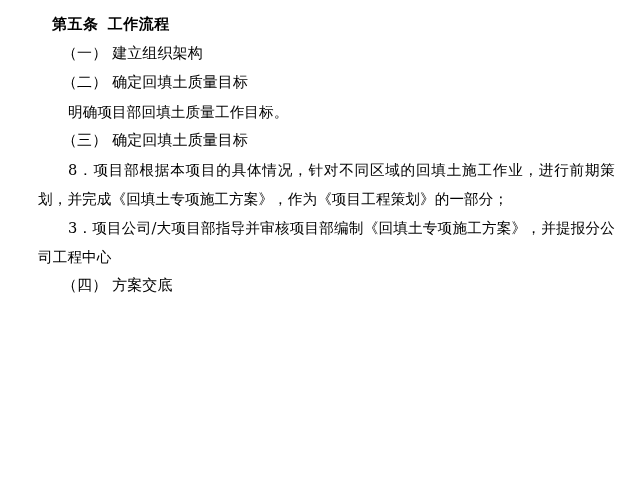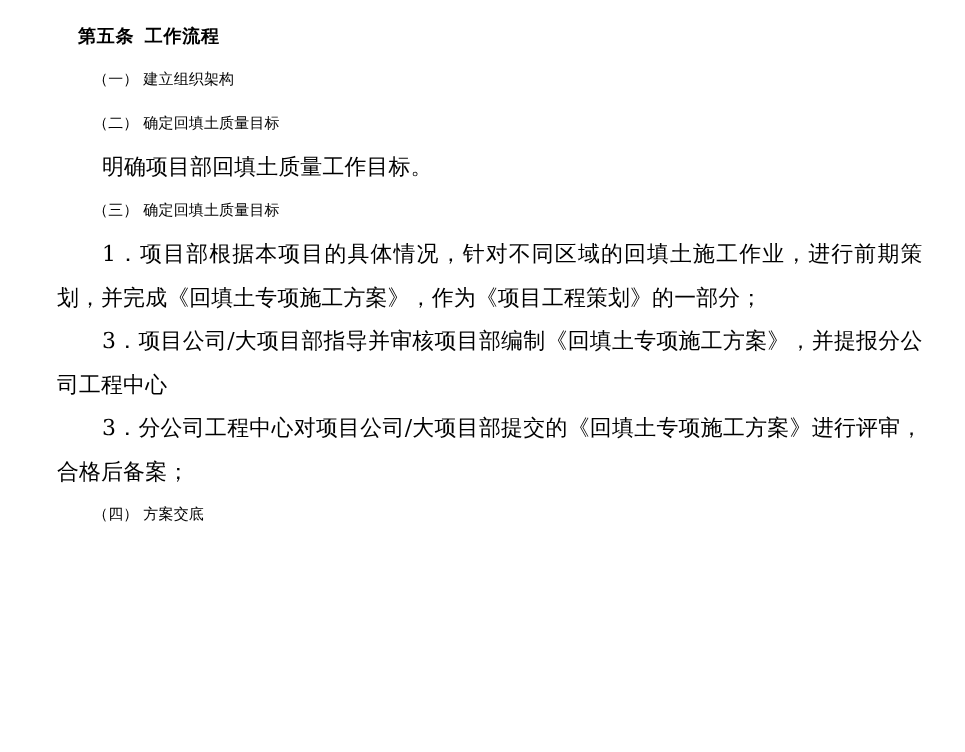--- a/index.html
+++ b/index.html
@@ -16,43 +16,43 @@
   }
   .page {
     position: relative;
     width: 643px;
     height: 501px;
     box-sizing: border-box;
     padding: 10px 28px 0 38px;
     background: #ffffff;
   }
   .doc-title {
-    font-family: Liberation Serif, serif;
+    font-family: Liberation Sans, sans-serif;
     font-weight: bold;
-    font-size: 12px;
+    font-size: 15px;
     line-height: 28px;
     margin: 0 0 1px 14px;
     letter-spacing: 0.5px;
     white-space: pre;
   }
   .para {
     font-family: "DejaVu Serif", "Liberation Serif", serif;
     font-size: 14.6px;
     line-height: 29px;
     margin: 0;
     text-align: justify;
     text-justify: inter-ideograph;
     letter-spacing: 0.1px;
   }
   .indent {
     text-indent: 30px;
   }
   .sub-head {
     font-family: "DejaVu Serif", "Liberation Serif", serif;
-    font-size: 10px;
+    font-size: 15px;
     line-height: 29px;
     margin: 0;
     text-indent: 24px;
     letter-spacing: 0.1px;
   }
 </style>
 </head>
 <body>
 
 <div class="page">
@@ -61,22 +61,21 @@
 
   <p class="sub-head">（一）  建立组织架构</p>
 
 
   <p class="sub-head">（二）  确定回填土质量目标</p>
 
   <p class="para indent">明确项目部回填土质量工作目标。</p>
 
   <p class="sub-head">（三）  确定回填土质量目标</p>
 
-  <p class="para indent">1．项目部根据本项目的具体情况，针对不同区域的回填土施工作业，进行前期策划，并完成《回填土专项施工方案》，作为《项目工程策划》的一部分；</p>
+  <p class="para indent">8．项目部根据本项目的具体情况，针对不同区域的回填土施工作业，进行前期策划，并完成《回填土专项施工方案》，作为《项目工程策划》的一部分；</p>
 
   <p class="para indent">3．项目公司/大项目部指导并审核项目部编制《回填土专项施工方案》，并提报分公司工程中心</p>
 
-  <p class="para indent">3．分公司工程中心对项目公司/大项目部提交的《回填土专项施工方案》进行评审，合格后备案；</p>
 
   <p class="sub-head">（四）  方案交底</p>
 
 
 </div>
 
 </body></html>

